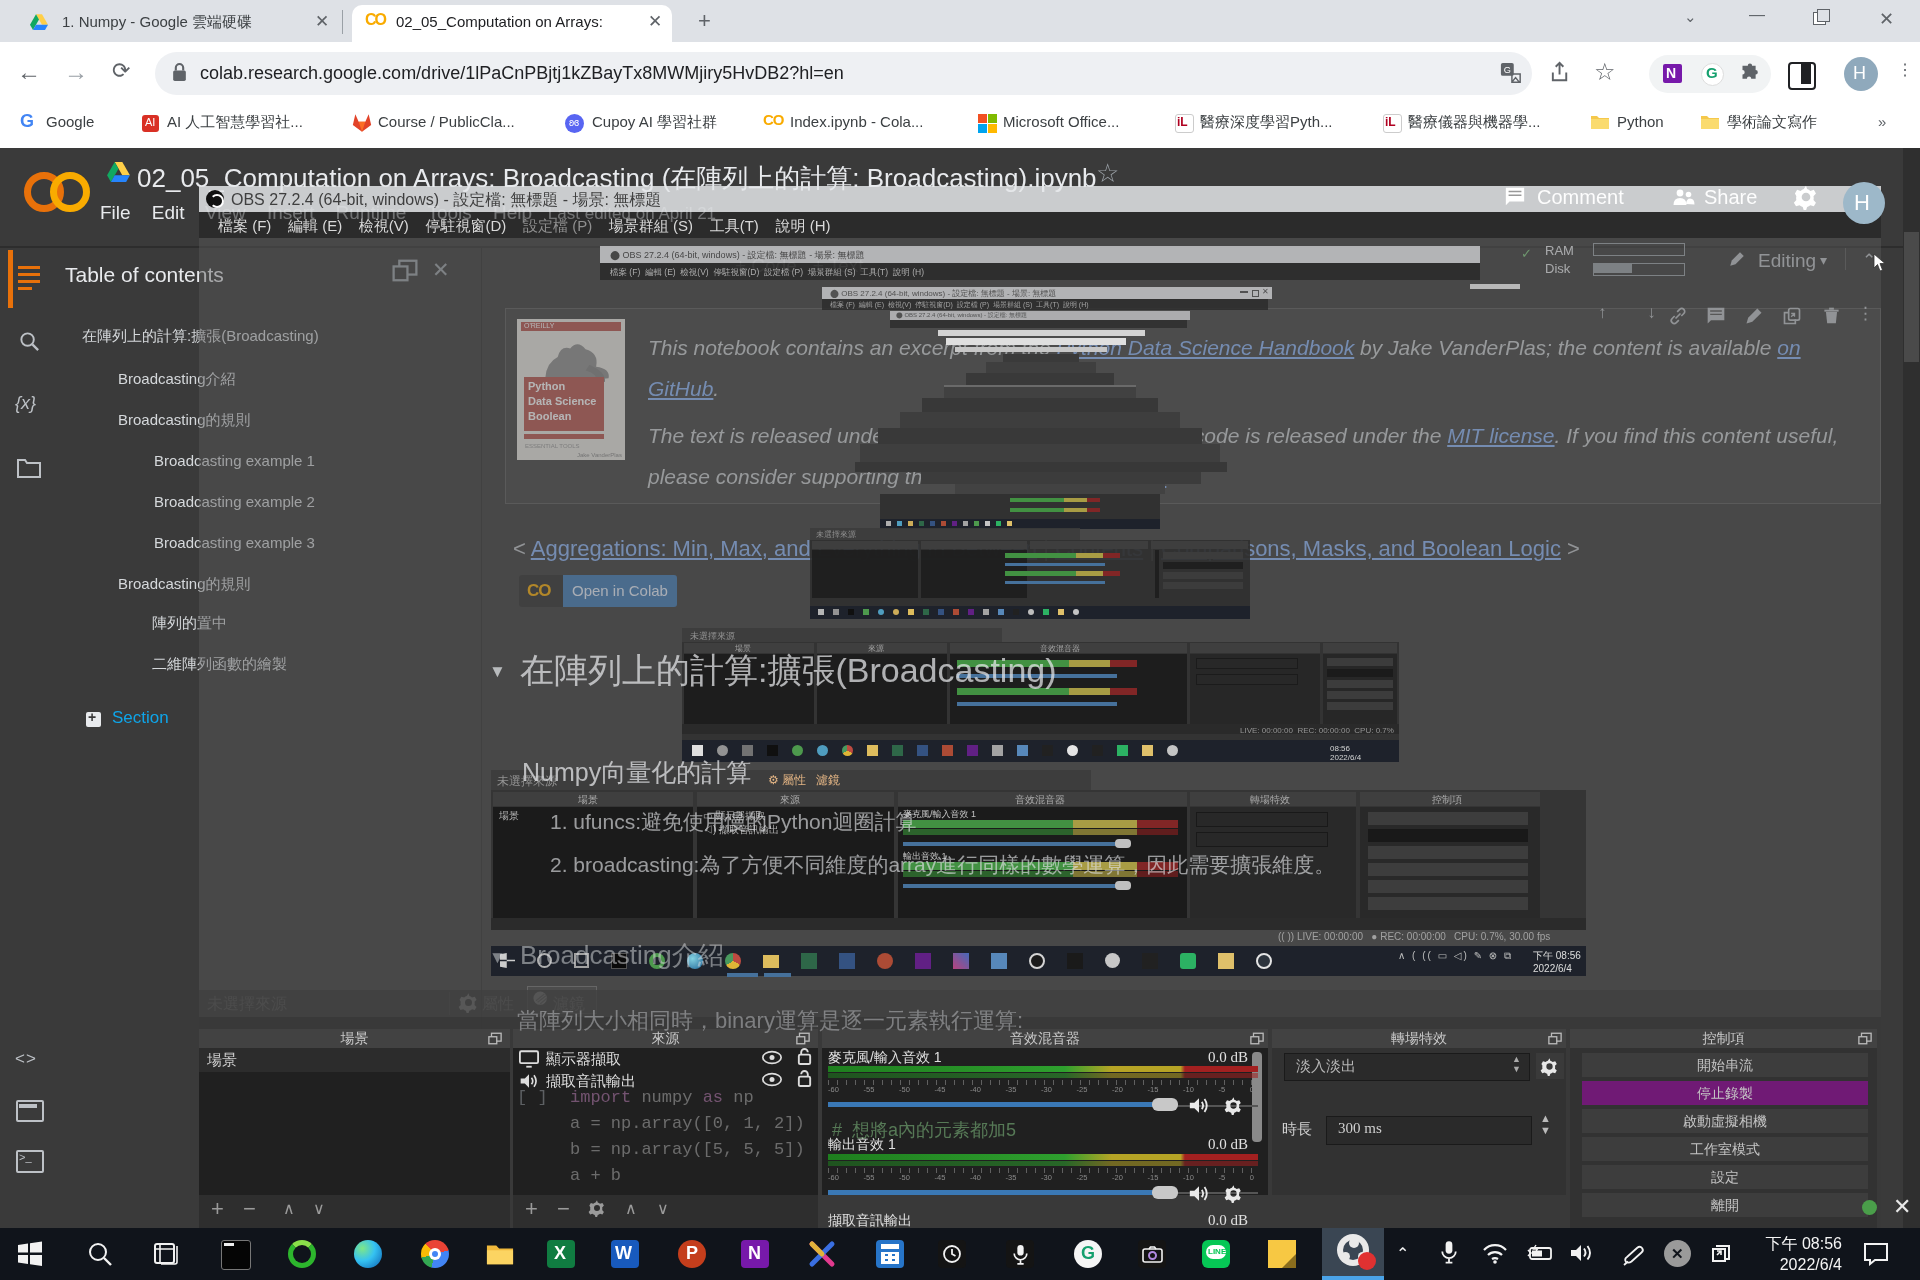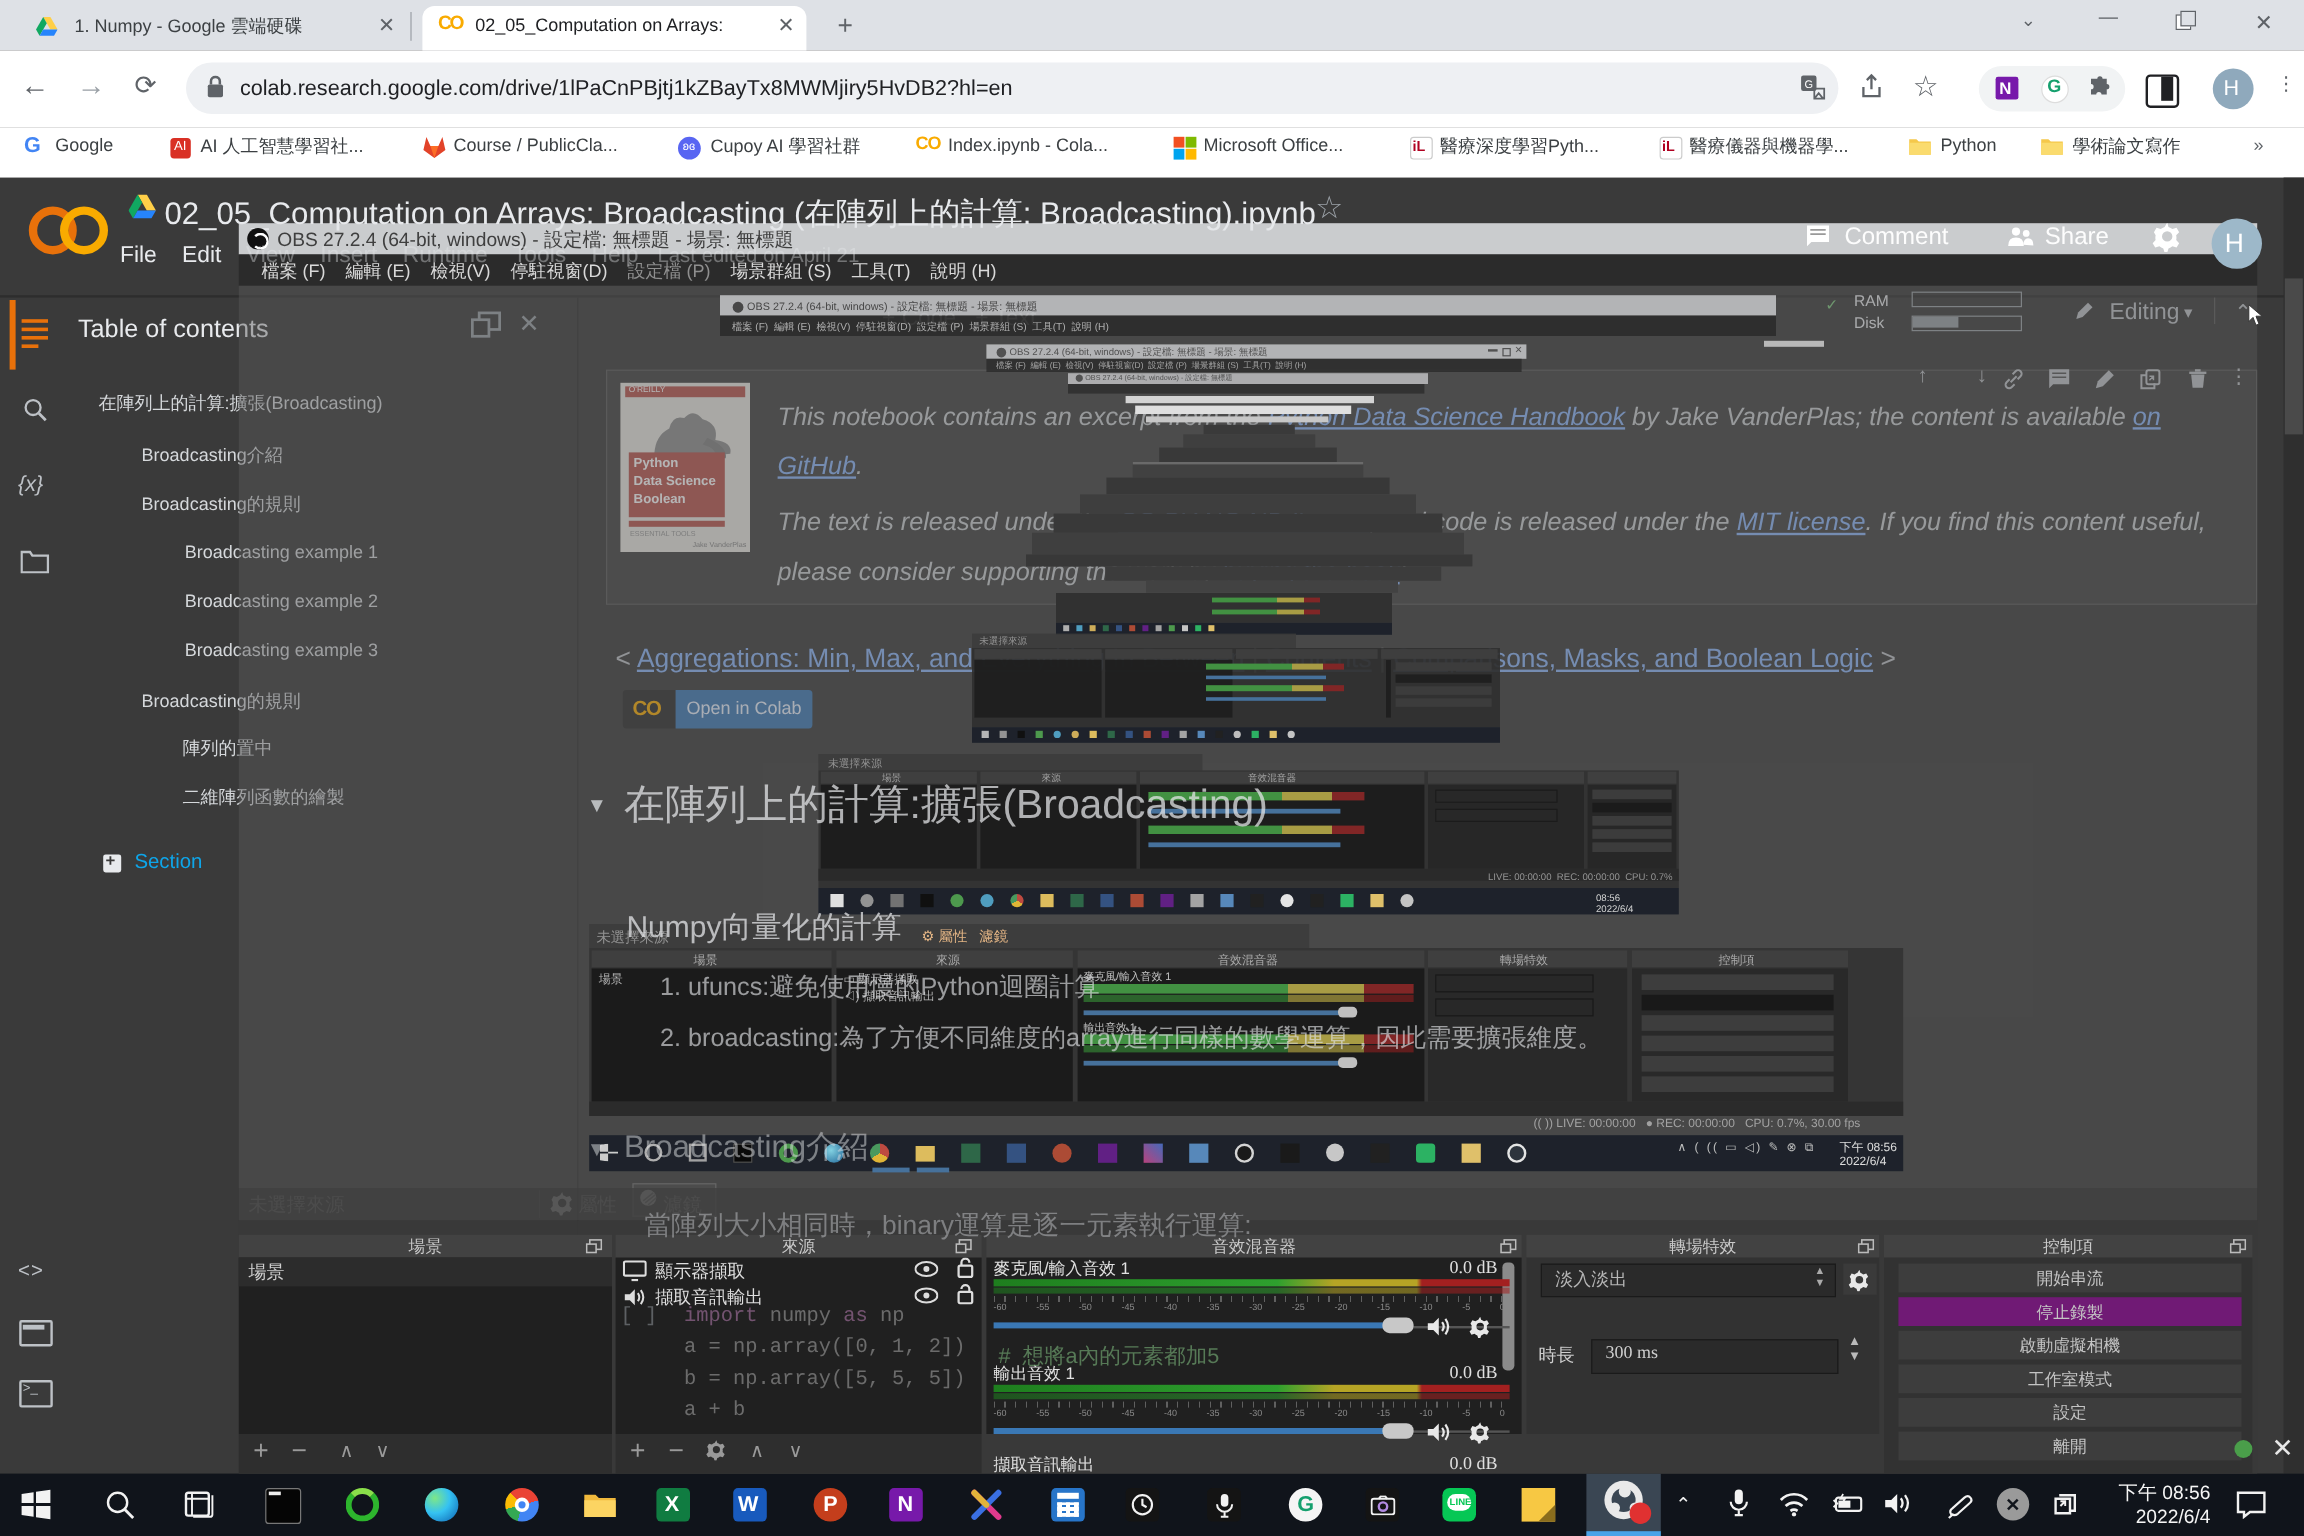--- a/index.html
+++ b/index.html
@@ -264,21 +264,21 @@
 <div class="tx" style="left:527px;top:581px;font-size:17px;font-weight:bold;color:#F9AB00;letter-spacing:-1px;">CO</div>
 <div class="tx" style="left:572px;top:582px;font-size:15px;color:#e8f0fe;">Open in Colab</div>
 
 <div class="tx" style="left:489px;top:662px;font-size:17px;color:rgba(213,216,219,0.8);z-index:6;">▼</div>
 <div class="tx" style="left:520px;top:648px;font-size:34px;color:rgba(228,230,232,0.74);z-index:6;">在陣列上的計算:擴張(Broadcasting)</div>
 
 <div class="tx" style="left:522px;top:756px;font-size:25px;color:rgba(228,230,232,0.75);z-index:6;">Numpy向量化的計算</div>
 <div class="tx" style="left:550px;top:808px;font-size:21px;color:rgba(222,224,228,0.65);z-index:6;">1. ufuncs:避免使用慢的Python迴圈計算</div>
 <div class="tx" style="left:550px;top:851px;font-size:21px;color:rgba(222,224,228,0.65);z-index:6;">2. broadcasting:為了方便不同維度的array進行同樣的數學運算，因此需要擴張維度。</div>
 
-<div class="tx" style="left:517px;top:1006px;font-size:22px;color:rgba(220,222,226,0.42);z-index:6;margin-left:20px;">當陣列大小相同時，binary運算是逐一元素執行運算:</div>
+<div class="tx" style="left:517px;top:1006px;font-size:22px;color:rgba(220,222,226,0.42);z-index:6;">當陣列大小相同時，binary運算是逐一元素執行運算:</div>
 
 <div class="tx" style="left:517px;top:1088px;font-size:17px;font-family:'Liberation Mono',monospace;color:rgba(154,160,166,0.5);z-index:6;">[ ]</div>
 <div class="tx" style="left:570px;top:1088px;font-size:17px;font-family:'Liberation Mono',monospace;color:rgba(212,212,212,0.42);z-index:6;"><span style="color:rgba(197,134,192,0.5);">import</span> numpy <span style="color:rgba(197,134,192,0.5);">as</span> np</div>
 <div class="tx" style="left:570px;top:1114px;font-size:17px;font-family:'Liberation Mono',monospace;color:rgba(212,212,212,0.42);z-index:6;">a = np.array([0, 1, 2])</div>
 <div class="tx" style="left:570px;top:1140px;font-size:17px;font-family:'Liberation Mono',monospace;color:rgba(212,212,212,0.42);z-index:6;">b = np.array([5, 5, 5])</div>
 <div class="tx" style="left:570px;top:1166px;font-size:17px;font-family:'Liberation Mono',monospace;color:rgba(212,212,212,0.42);z-index:6;">a + b</div>
 
 <div class="abs" id="obswash"></div>
 <div class="abs" id="obstitle"></div>
 <div class="abs" style="left:206px;top:190px;width:18px;height:18px;background:#111;border-radius:50%;"></div>

